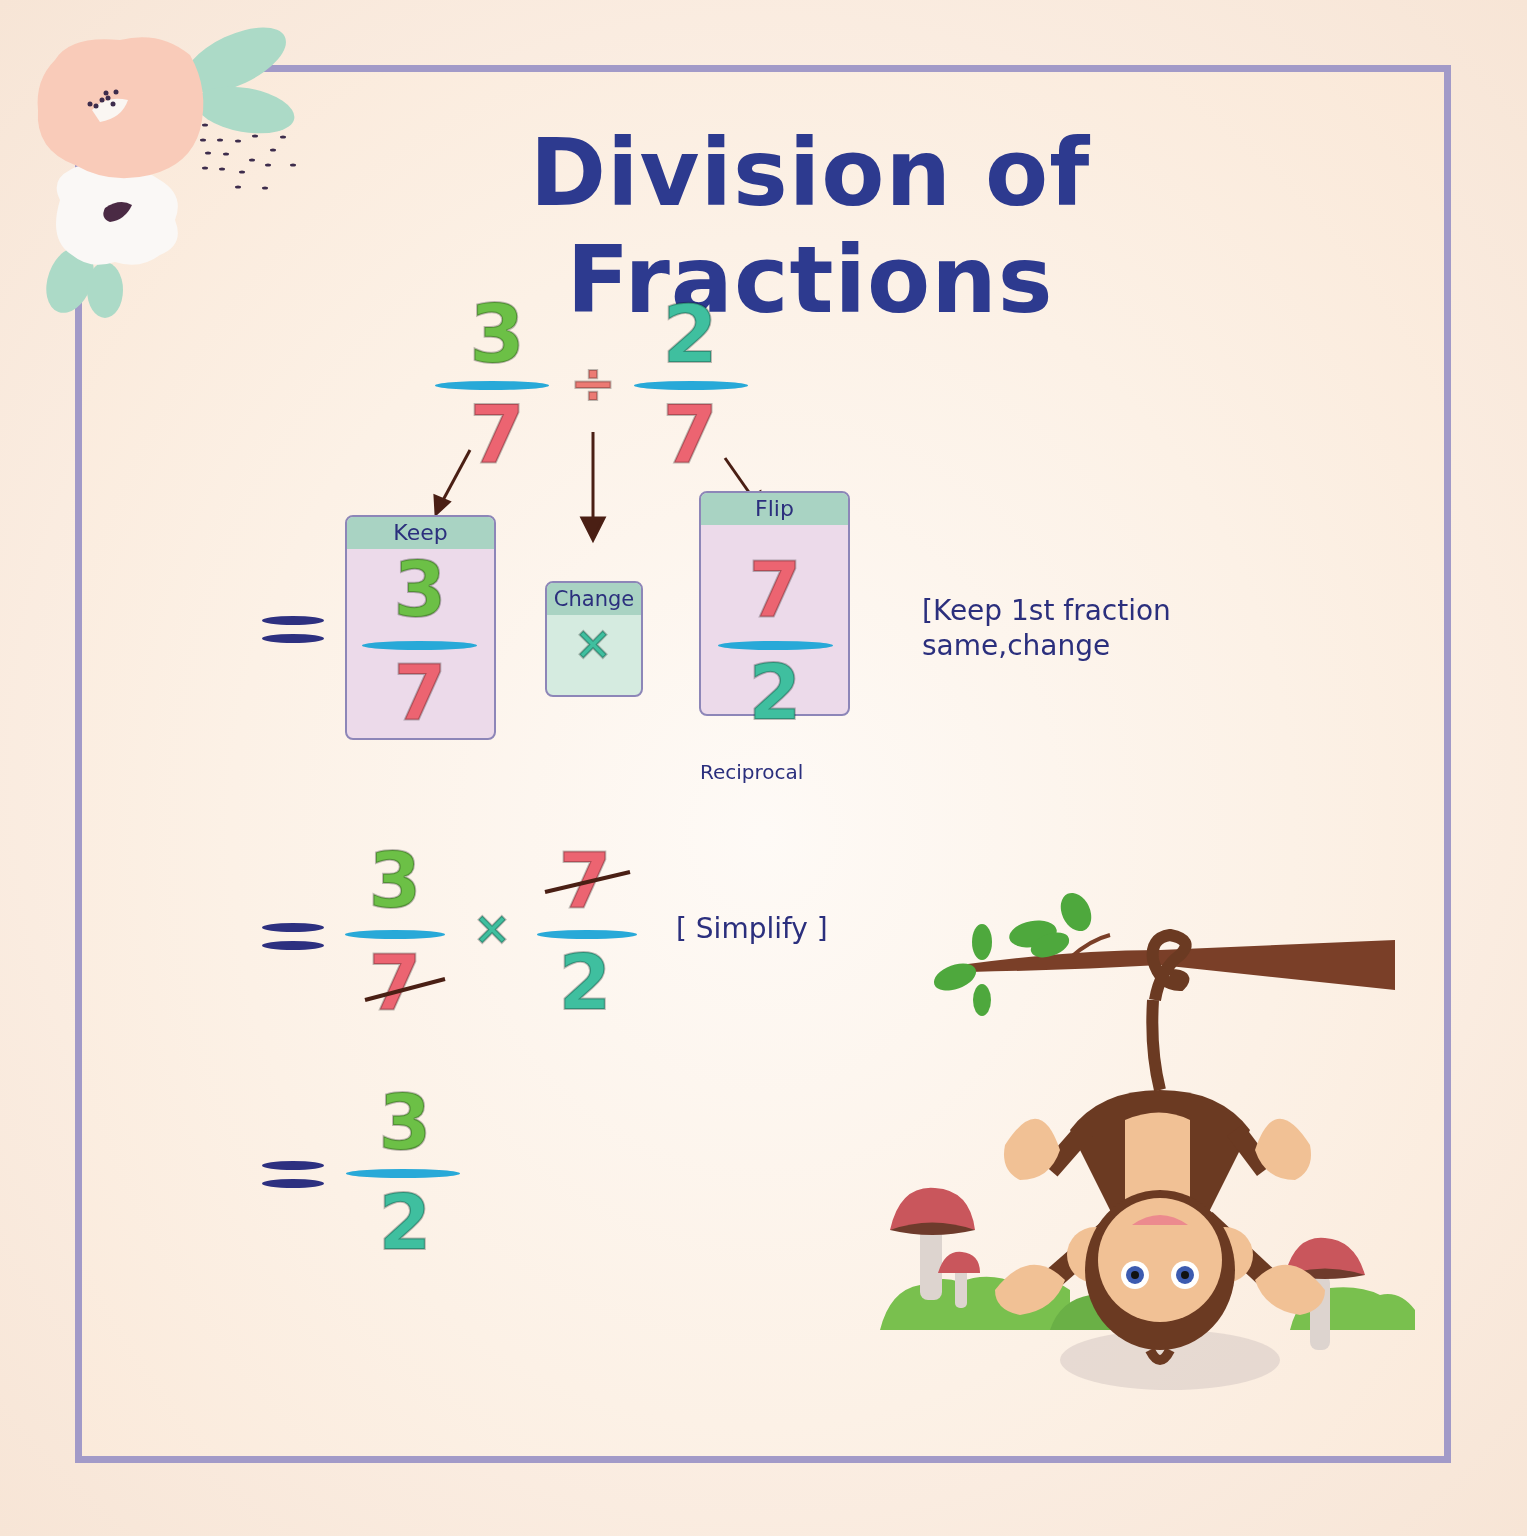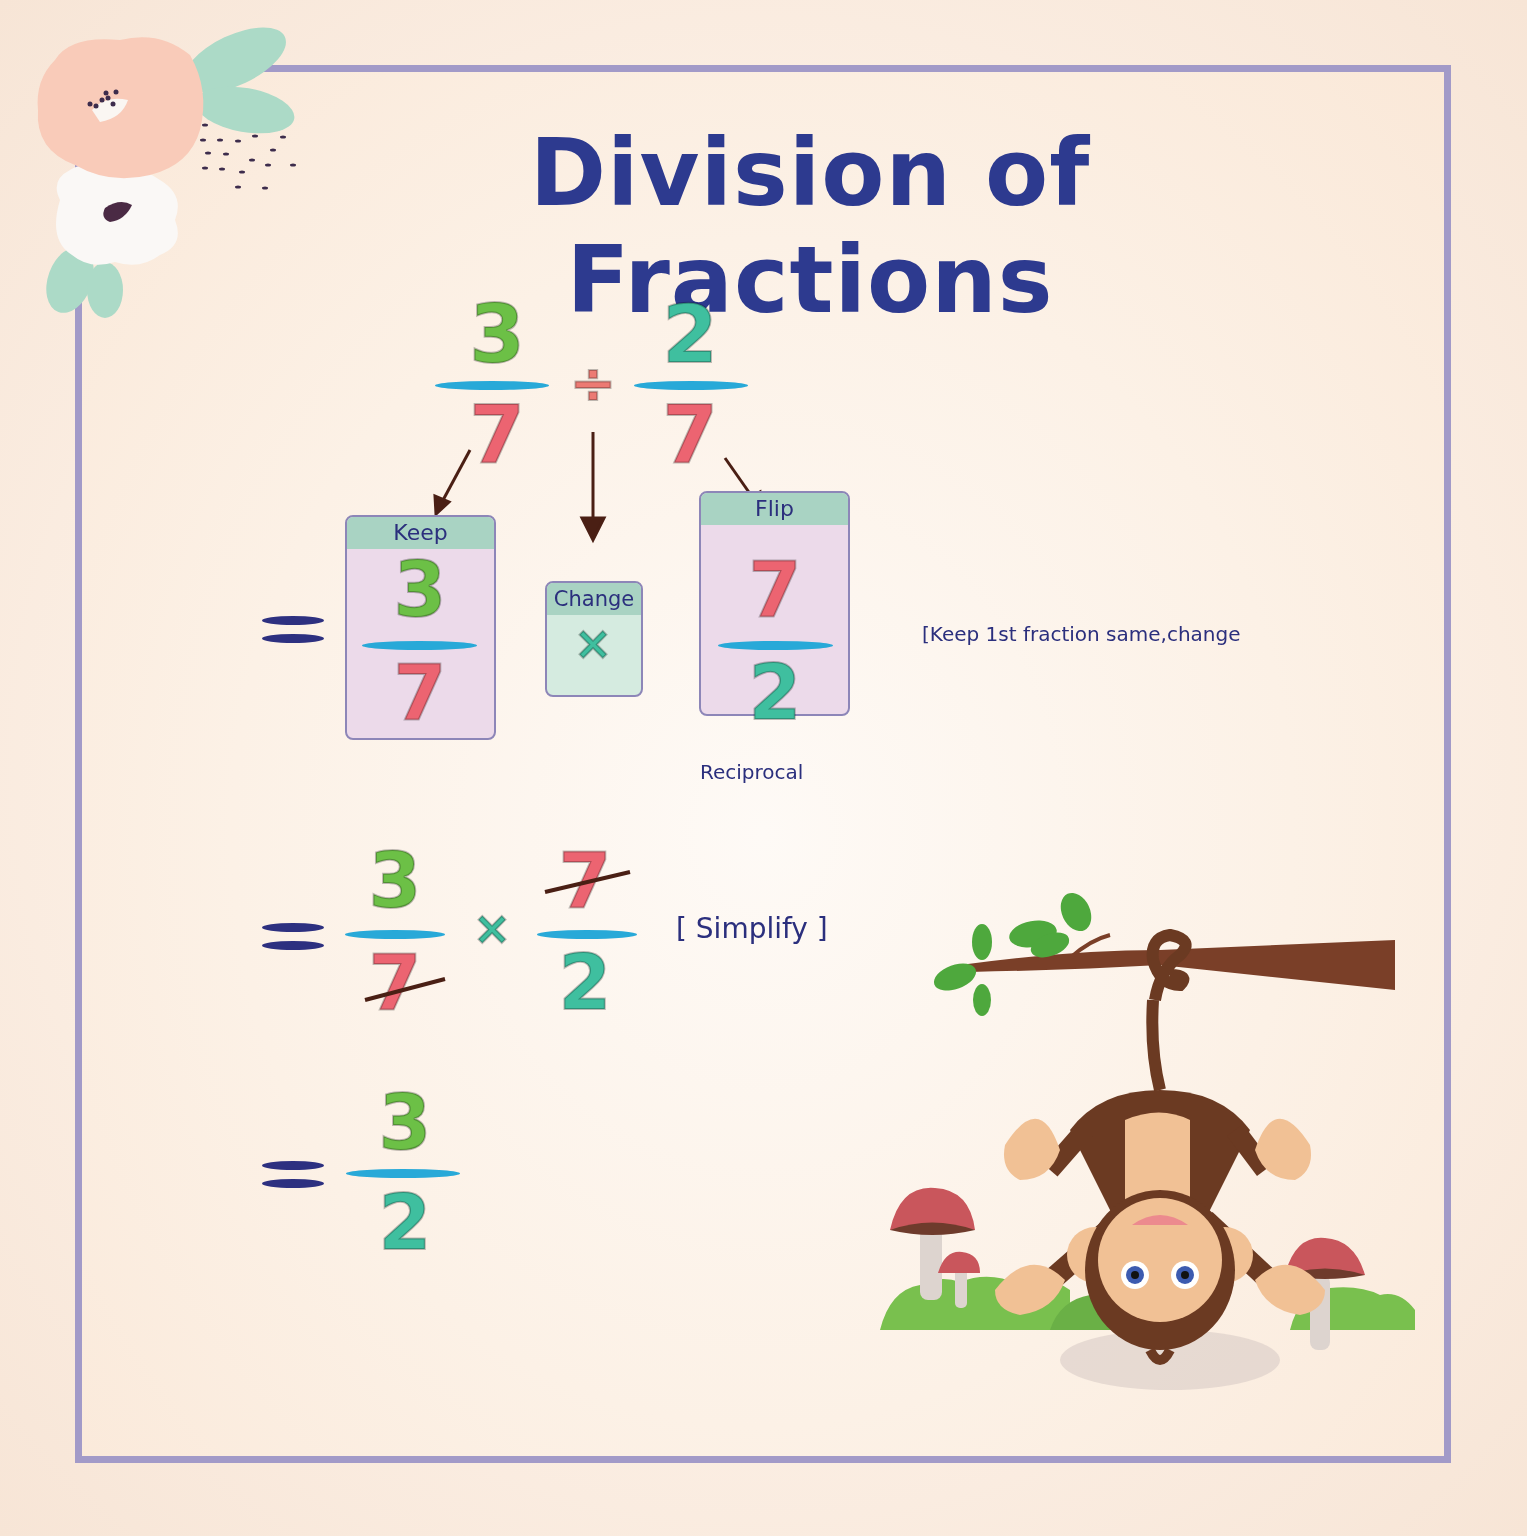--- a/index.html
+++ b/index.html
@@ -30,21 +30,21 @@
   .eq { position: absolute; width: 62px; }
   .eq span { display:block; height: 9px; border-radius: 50%; background: #2d3080; margin-bottom: 9px; }
   .box {
     position: absolute; border: 2px solid #8d86b8; border-radius: 8px; overflow: hidden;
     background: #ecdaea;
   }
   .box .hdr {
     background: #a9d3c3; color: #2b2f7d; text-align: center;
     font-size: 22px; height: 32px; line-height: 32px;
   }
-  .note { font-size: 20px; color: #2b2f7d; line-height: 35px; margin-top: 24px; }
+  .note { font-size: 28px; color: #2b2f7d; line-height: 35px; }
 </style>
 </head>
 <body>
 
 <div class="abs frame"></div>
 
 <svg class="abs" style="left:0;top:0" width="320" height="330">
   <ellipse cx="235" cy="60" rx="55" ry="25" fill="#acdac7" transform="rotate(-25 235 60)"></ellipse>
   <ellipse cx="245" cy="110" rx="50" ry="22" fill="#acdac7" transform="rotate(10 245 110)"></ellipse>
   <ellipse cx="70" cy="280" rx="22" ry="34" fill="#acdac7" transform="rotate(20 70 280)"></ellipse>

